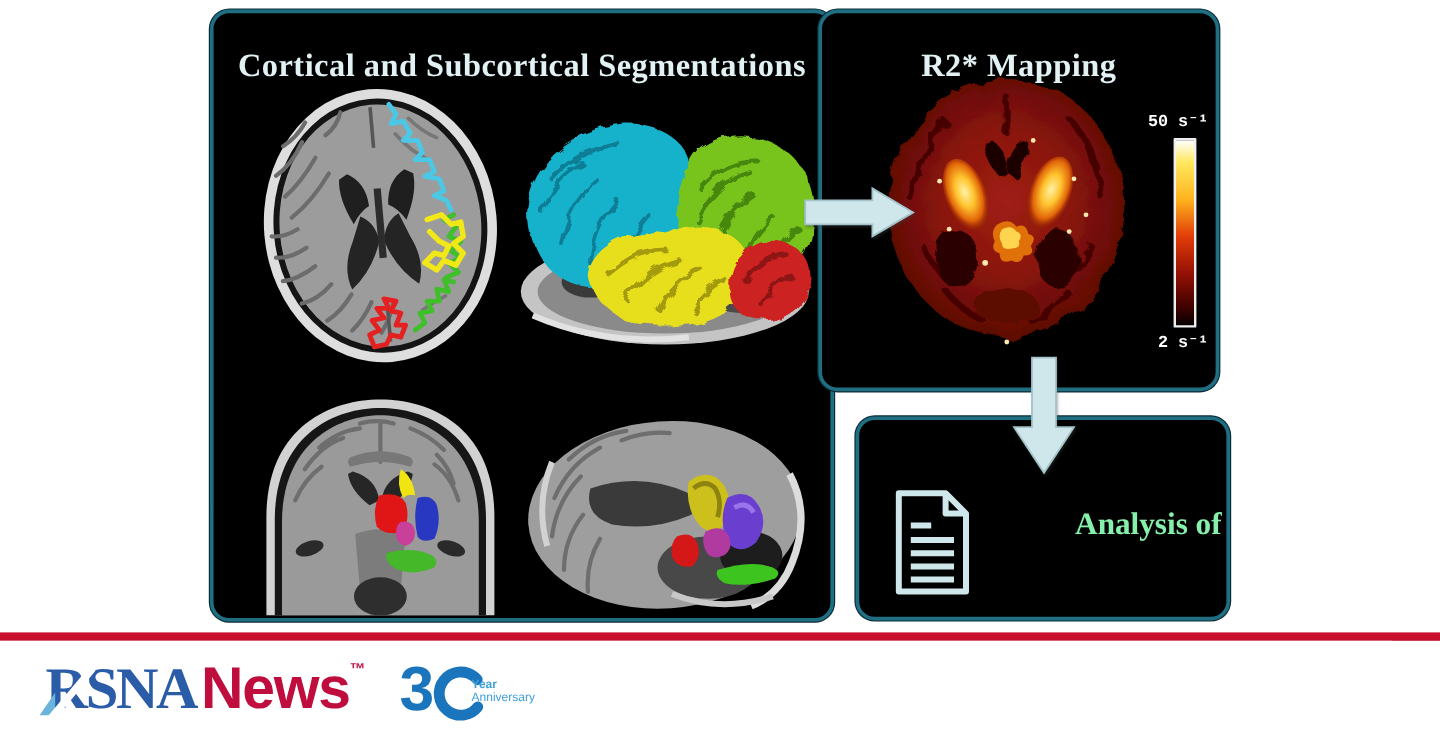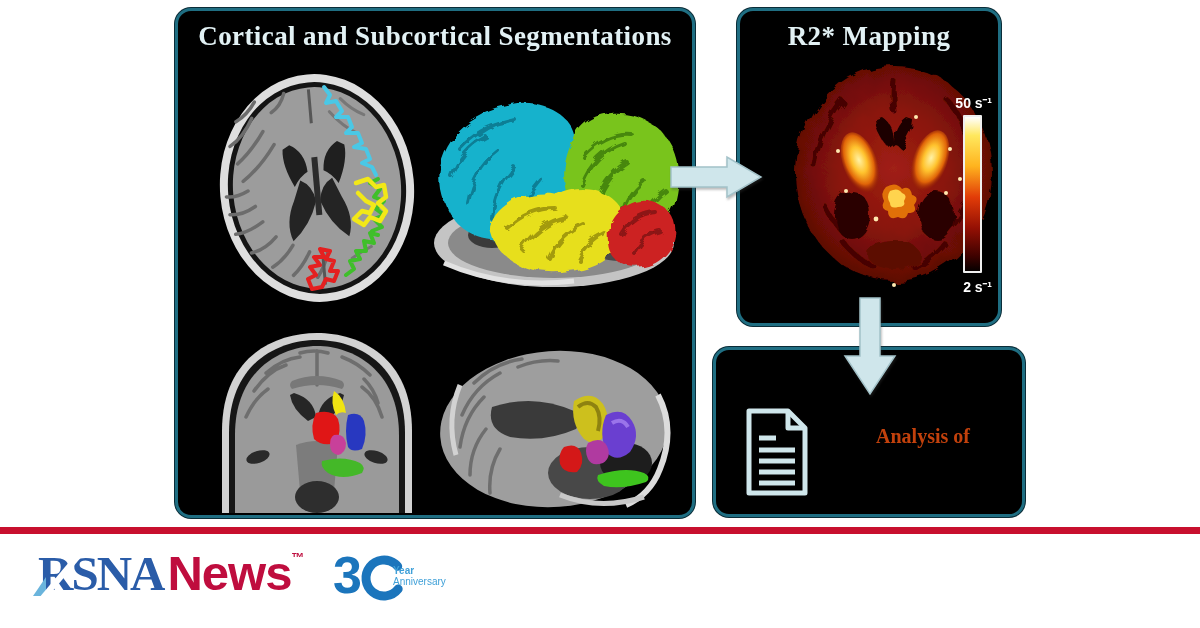--- a/index.html
+++ b/index.html
@@ -3,50 +3,50 @@
 <meta charset="utf-8">
 <style>
   *{margin:0;padding:0;box-sizing:border-box}
   html,body{width:1200px;height:628px;background:#ffffff;overflow:hidden;position:relative;
     font-family:"Liberation Serif",serif}
 
   
   .panel{position:absolute;background:#000;border:3px solid #1f6e82;border-radius:16px;
          box-shadow:0 0 0 1px #0b2d38}
   #seg-panel{left:175px;top:8px;width:520px;height:510px}
-  #r2-panel{left:737px;top:8px;width:264px;height:318px}
+  #r2-panel{left:682px;top:8px;width:334px;height:318px}
   #an-panel{left:713px;top:347px;width:312px;height:170px}
 
   .panel-title{color:#e2f1f4;text-align:center;font-weight:bold;font-size:27px;
-               letter-spacing:.4px;margin-top:10px}
+               letter-spacing:.4px;margin-top:28px}
 
   .img{position:absolute}
   #axial-img{left:18px;top:50px;width:242px;height:252px}
   #brain3d-img{left:246px;top:66px;width:262px;height:218px}
   #coronal-img{left:18px;top:310px;width:242px;height:192px}
   #sagittal-img{left:262px;top:334px;width:238px;height:166px}
   #r2map-img{left:50px;top:48px;width:212px;height:236px}
 
   
   #colorbar{position:absolute;right:16px;top:104px;width:19px;height:158px;
     border:2px solid #efefef;border-radius:1px;
     background:linear-gradient(#ffffff 0%,#ffe85e 12%,#ffb31e 32%,#e23c08 52%,
                #951004 72%,#400200 90%,#060000 100%)}
-  .cb-label{position:absolute;right:6px;color:#fff;font-family:Liberation Sans, sans-serif;
+  .cb-label{position:absolute;right:6px;color:#fff;font-family:Liberation Mono, monospace;
             font-size:14px;font-weight:bold;white-space:nowrap}
   #cb-top{top:82px}
   #cb-bottom{top:266px}
 
   
   .arrow{position:absolute;z-index:5;filter:drop-shadow(1px 2px 1px rgba(60,60,60,.35))}
   #arrow-right{left:668px;top:154px}
   #arrow-down{left:841px;top:296px}
   #doc-icon{position:absolute;left:30px;top:58px}
-  #an-text{position:absolute;left:112px;top:70px;width:190px;text-align:center;
-           color:#c2410c;font-weight:bold;font-size:20px;line-height:33px}
+  #an-text{position:absolute;left:112px;top:70px;width:190px;text-align:right;
+           color:#86efac;font-weight:bold;font-size:26px;line-height:33px}
 
   
   #red-line{position:absolute;left:0;top:527px;width:1200px;height:7px;background:#c8102e}
   #footer{position:absolute;left:0;top:534px;width:1160px;height:94px;background:#fff}
 
   #rsna-logo{position:absolute;left:38px;top:16px;height:50px;white-space:nowrap}
   #rsna-word{position:relative;display:inline-block;color:#2a5ca8;font-weight:bold;
              font-size:49px;line-height:46px;letter-spacing:-2px;font-family:"Liberation Serif",serif}
   #rsna-slash{position:absolute;left:-10px;top:26px;width:60px;height:6px;background:#fff;
               transform:rotate(-50deg);z-index:3}

